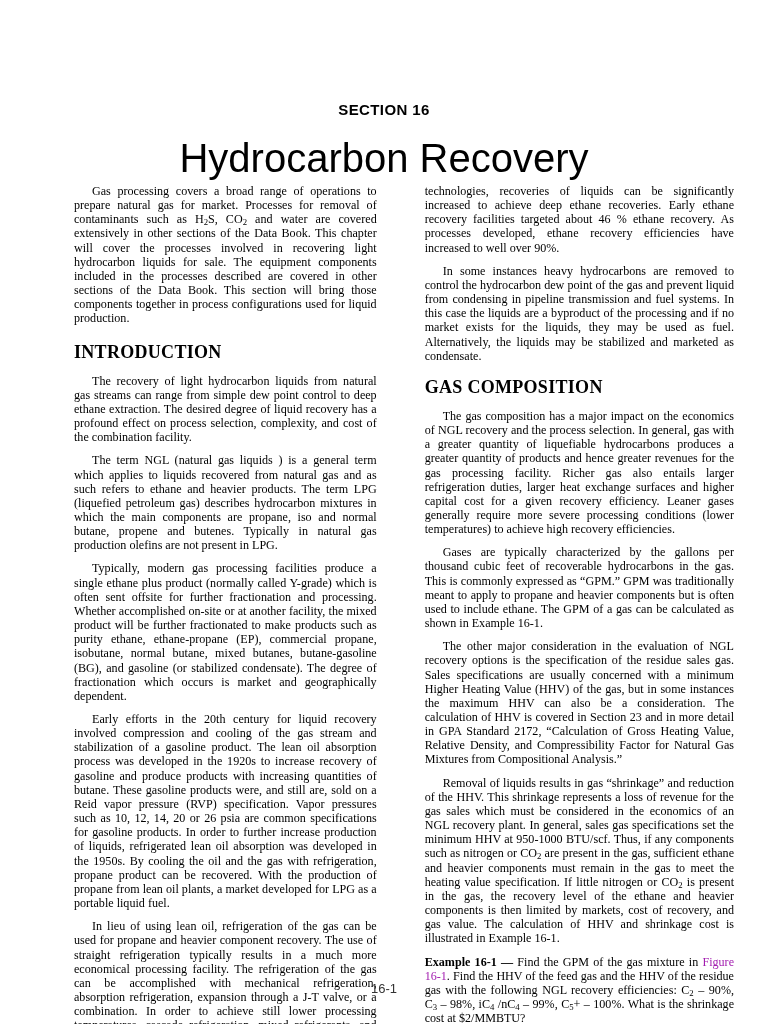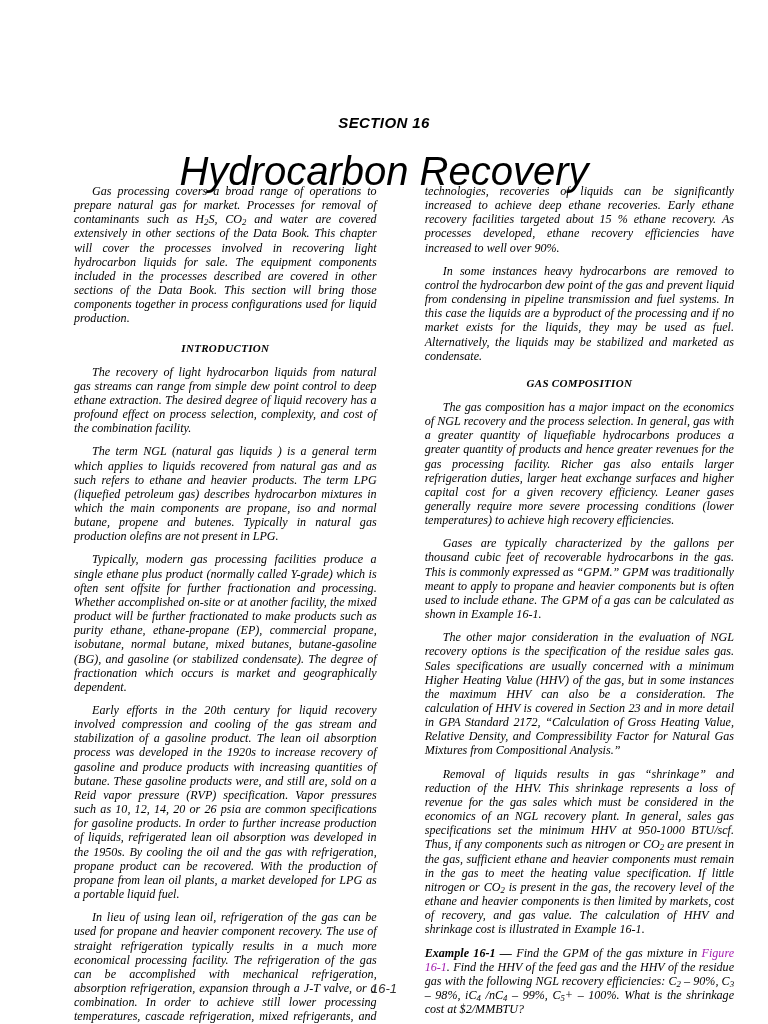--- a/index.html
+++ b/index.html
@@ -14,22 +14,21 @@
     font-family: "Liberation Serif", "DejaVu Serif", serif;
     color: #000000;
     position: relative;
     overflow: hidden;
   }
   .page {
     width: 768px;
     height: 1024px;
     position: relative;
     box-sizing: border-box;
-    padding: 16px;
-    font-style: italic;
+    padding: 3px;
   }
   .section-label {
     text-align: center;
     font-family: "Liberation Sans", "DejaVu Sans", sans-serif;
     font-weight: bold;
     font-size: 15px;
     letter-spacing: 0.4px;
     margin: 0;
     padding-top: 98px;
   }
@@ -64,22 +63,22 @@
     text-justify: inter-word;
     font-size: 12.1px;
     line-height: 14.15px;
     text-indent: 18px;
     hyphens: manual;
   }
   p.body.cont {
     text-indent: 0;
   }
   h2.heading {
-    text-align: center;
-    font-size: 11px;
+    text-align: left;
+    font-size: 18px;
     font-weight: bold;
     margin: 14px 0 11px 0;
     letter-spacing: 0.3px;
     font-family: "Liberation Serif", "DejaVu Serif", serif;
   }
   h2.heading.first {
     margin-top: 16px;
   }
   sub {
     font-size: 0.72em;
@@ -122,21 +121,21 @@
       <p class="body">The recovery of light hydrocarbon liquids from natural gas streams can range from simple dew point control to deep ethane extraction. The desired degree of liquid recovery has a profound effect on process selection, complexity, and cost of the combination facility.</p>
       <p class="body">The term NGL (natural gas liquids ) is a general term which applies to liquids recovered from natural gas and as such refers to ethane and heavier products. The term LPG (liquefied petroleum gas) describes hydrocarbon mixtures in which the main components are propane, iso and normal butane, propene and butenes. Typically in natural gas production olefins are not present in LPG.</p>
       <p class="body">Typically, modern gas processing facilities produce a single ethane plus product (normally called Y-grade) which is often sent offsite for further fractionation and processing. Whether accomplished on-site or at another facility, the mixed product will be further fractionated to make products such as purity ethane, ethane-propane (EP), commercial propane, isobutane, normal butane, mixed butanes, butane-gasoline (BG), and gasoline (or stabilized condensate). The degree of fractionation which occurs is market and geographically dependent.</p>
       <p class="body">Early efforts in the 20th century for liquid recovery involved compression and cooling of the gas stream and stabilization of a gasoline product. The lean oil absorption process was developed in the 1920s to increase recovery of gasoline and produce products with increasing quantities of butane. These gasoline products were, and still are, sold on a Reid vapor pressure (RVP) specification. Vapor pressures such as 10, 12, 14, 20 or 26 psia are common specifications for gasoline products. In order to further increase production of liquids, refrigerated lean oil absorption was developed in the 1950s. By cooling the oil and the gas with refrigeration, propane product can be recovered. With the production of propane from lean oil plants, a market developed for LPG as a portable liquid fuel.</p>
       <p class="body">In lieu of using lean oil, refrigeration of the gas can be used for propane and heavier component recovery. The use of straight refrigeration typically results in a much more economical processing facility. The refrigeration of the gas can be accomplished with mechanical refrigeration, absorption refrigeration, expansion through a J-T valve, or a combination. In order to achieve still lower processing temperatures, cascade refrigeration, mixed refrigerants, and turboexpander technologies have been developed and applied.  With these</p>
 
     </div>
 
     <div class="col right">
 
-      <p class="body cont">technologies, recoveries of liquids can be significantly increased to achieve deep ethane recoveries. Early ethane recovery facilities targeted about 15 % ethane recovery. As processes developed, ethane recovery efficiencies have increased to well over 90%.</p>
+      <p class="body cont">technologies, recoveries of liquids can be significantly increased to achieve deep ethane recoveries. Early ethane recovery facilities targeted about 46 % ethane recovery. As processes developed, ethane recovery efficiencies have increased to well over 90%.</p>
       <p class="body">In some instances heavy hydrocarbons are removed to control the hydrocarbon dew point of the gas and prevent liquid from condensing in pipeline transmission and fuel systems.  In this case the liquids are a byproduct of the processing and if no market exists for the liquids, they may be used as fuel. Alternatively, the liquids may be stabilized and marketed as condensate.</p>
 
       <h2 class="heading">GAS COMPOSITION</h2>
 
       <p class="body">The gas composition has a major impact on the economics of NGL recovery and the process selection. In general, gas with a greater quantity of liquefiable hydrocarbons produces a greater quantity of products and hence greater revenues for the gas processing facility. Richer gas also entails larger refrigeration duties, larger heat exchange surfaces and higher capital cost for a given recovery efficiency. Leaner gases generally require more severe processing conditions (lower temperatures) to achieve high recovery efficiencies.</p>
       <p class="body">Gases are typically characterized by the gallons per thousand cubic feet of recoverable hydrocarbons in the gas. This is commonly expressed as “GPM.” GPM was traditionally meant to apply to propane and heavier components but is often used to include ethane. The GPM of a gas can be calculated as shown in Example 16-1.</p>
       <p class="body">The other major consideration in the evaluation of NGL recovery options is the specification of the residue sales gas. Sales specifications are usually concerned with a minimum Higher Heating Value (HHV) of the gas, but in some instances the maximum HHV can also be a consideration. The calculation of HHV is covered in Section 23 and in more detail in GPA Standard 2172, “Calculation of Gross Heating Value, Relative Density, and Compressibility Factor for Natural Gas Mixtures from Compositional Analysis.”</p>
 
       <p class="body"><span>Removal of liquids results in gas “shrinkage” and reduction of the HHV. This shrinkage represents a loss of revenue for the gas sales which must be considered in the economics of an NGL recovery plant. In general, sales gas specifications set the minimum HHV at 950-1000 BTU/scf. Thus, if any components such as nitrogen or CO</span><sub>2</sub><span> are present in the gas, sufficient ethane and heavier components must remain in the gas to meet the heating value specification. If little nitrogen or CO</span><sub>2</sub><span> is present in the gas, the recovery level of the ethane and heavier components is then limited by markets, cost of recovery, and gas value. The calculation of HHV and shrinkage cost is illustrated in Example 16-1.</span></p>
 

